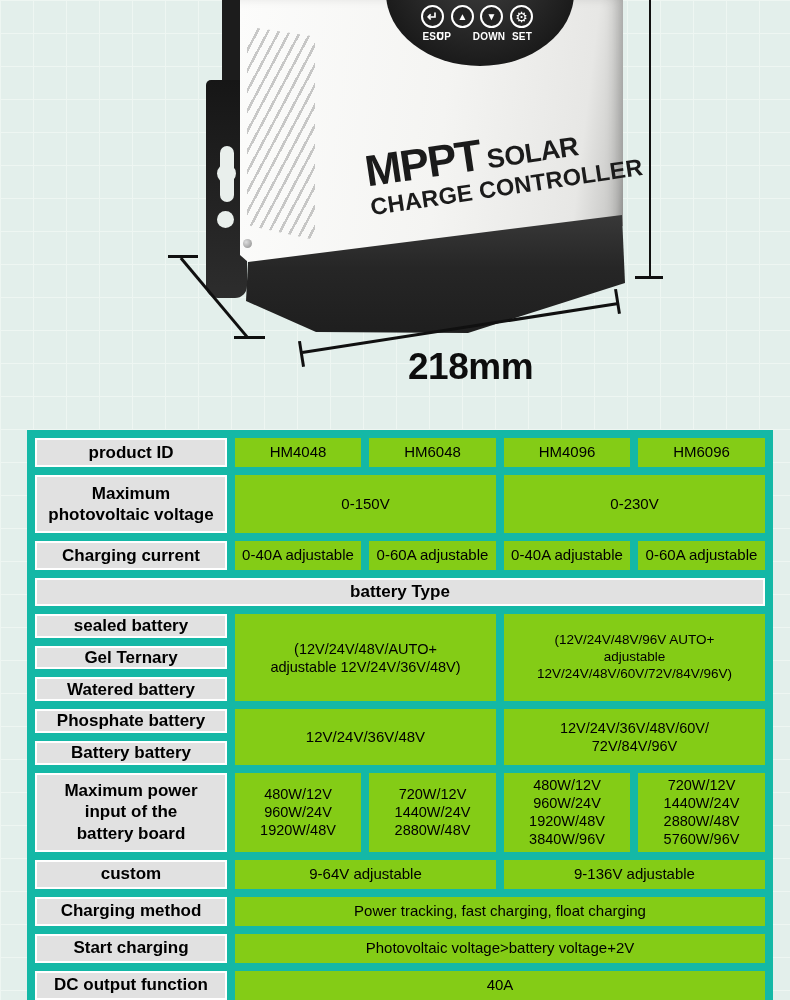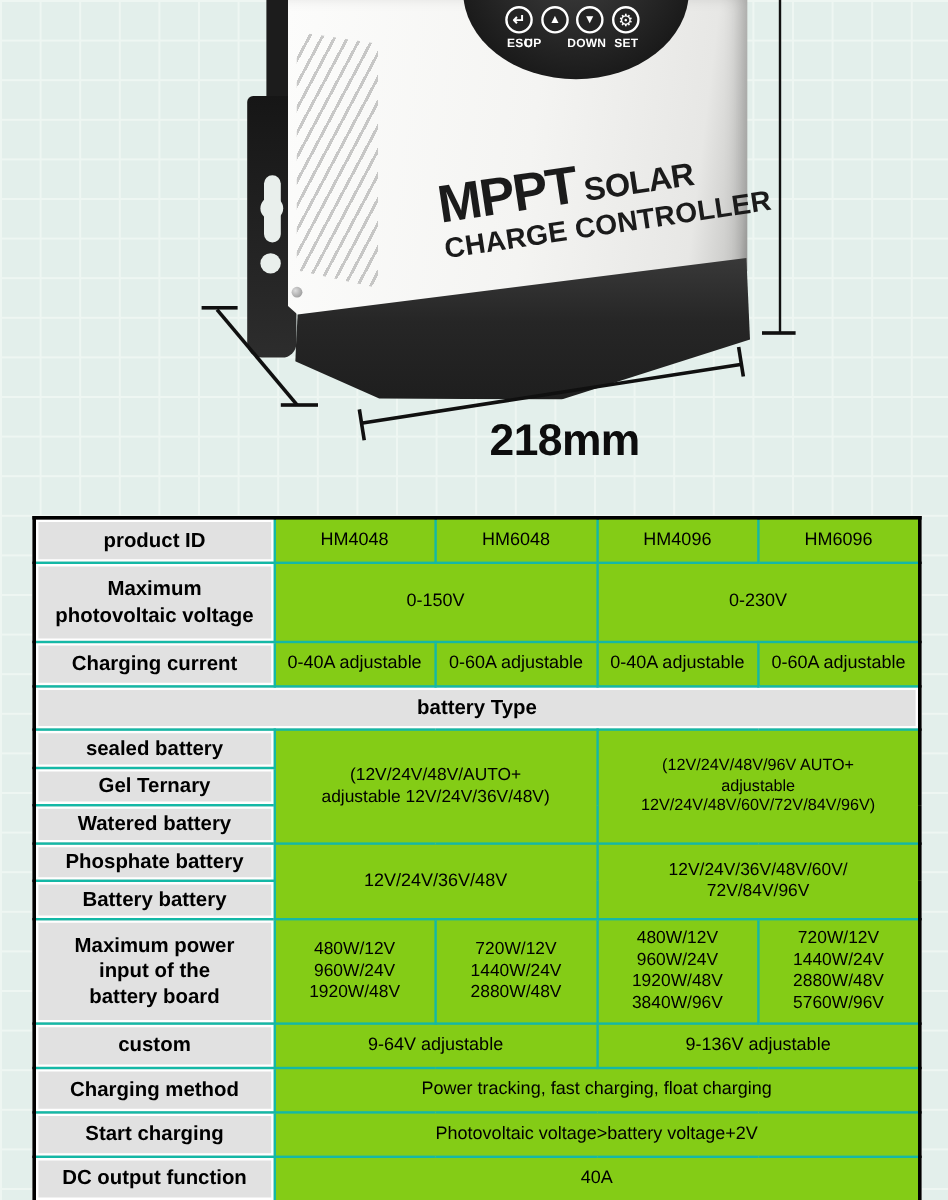--- a/index.html
+++ b/index.html
@@ -48,21 +48,21 @@
   .brand-solar{font-size:27px;font-weight:800;letter-spacing:-.5px;margin-left:6px;line-height:1;}
   .brand-row2{font-size:23.5px;font-weight:800;letter-spacing:.2px;margin-top:1px;white-space:nowrap;}
 
   
   .dim-line{background:#101010;}
   .dim-text{font-size:37px;font-weight:800;color:#0d0d0d;letter-spacing:-.5px;line-height:1;}
 
   
   table.spec{position:absolute;left:27px;top:430px;width:738px;
     border-collapse:collapse;table-layout:fixed;background:#fff;}
-  table.spec td{border:2px solid #14b8a6;text-align:center;vertical-align:middle;
+  table.spec td{border:8px solid #14b8a6;text-align:center;vertical-align:middle;
     padding:1px 2px;color:#000;white-space:pre-line;line-height:1.25;}
   table.spec{border:3px solid #000;}
   td.lbl{background:#e1e1e1;box-shadow:inset 0 0 0 2px #fff;font-weight:700;font-size:17px;line-height:1.3;}
   td.data{background:#84cc16;font-size:15px;font-weight:400;}
   td.data.small{font-size:13.5px;}
   td.banner{background:#e1e1e1;box-shadow:inset 0 0 0 2px #fff;font-weight:600;font-size:17px;}
 </style>
 </head>
 <body>
 

